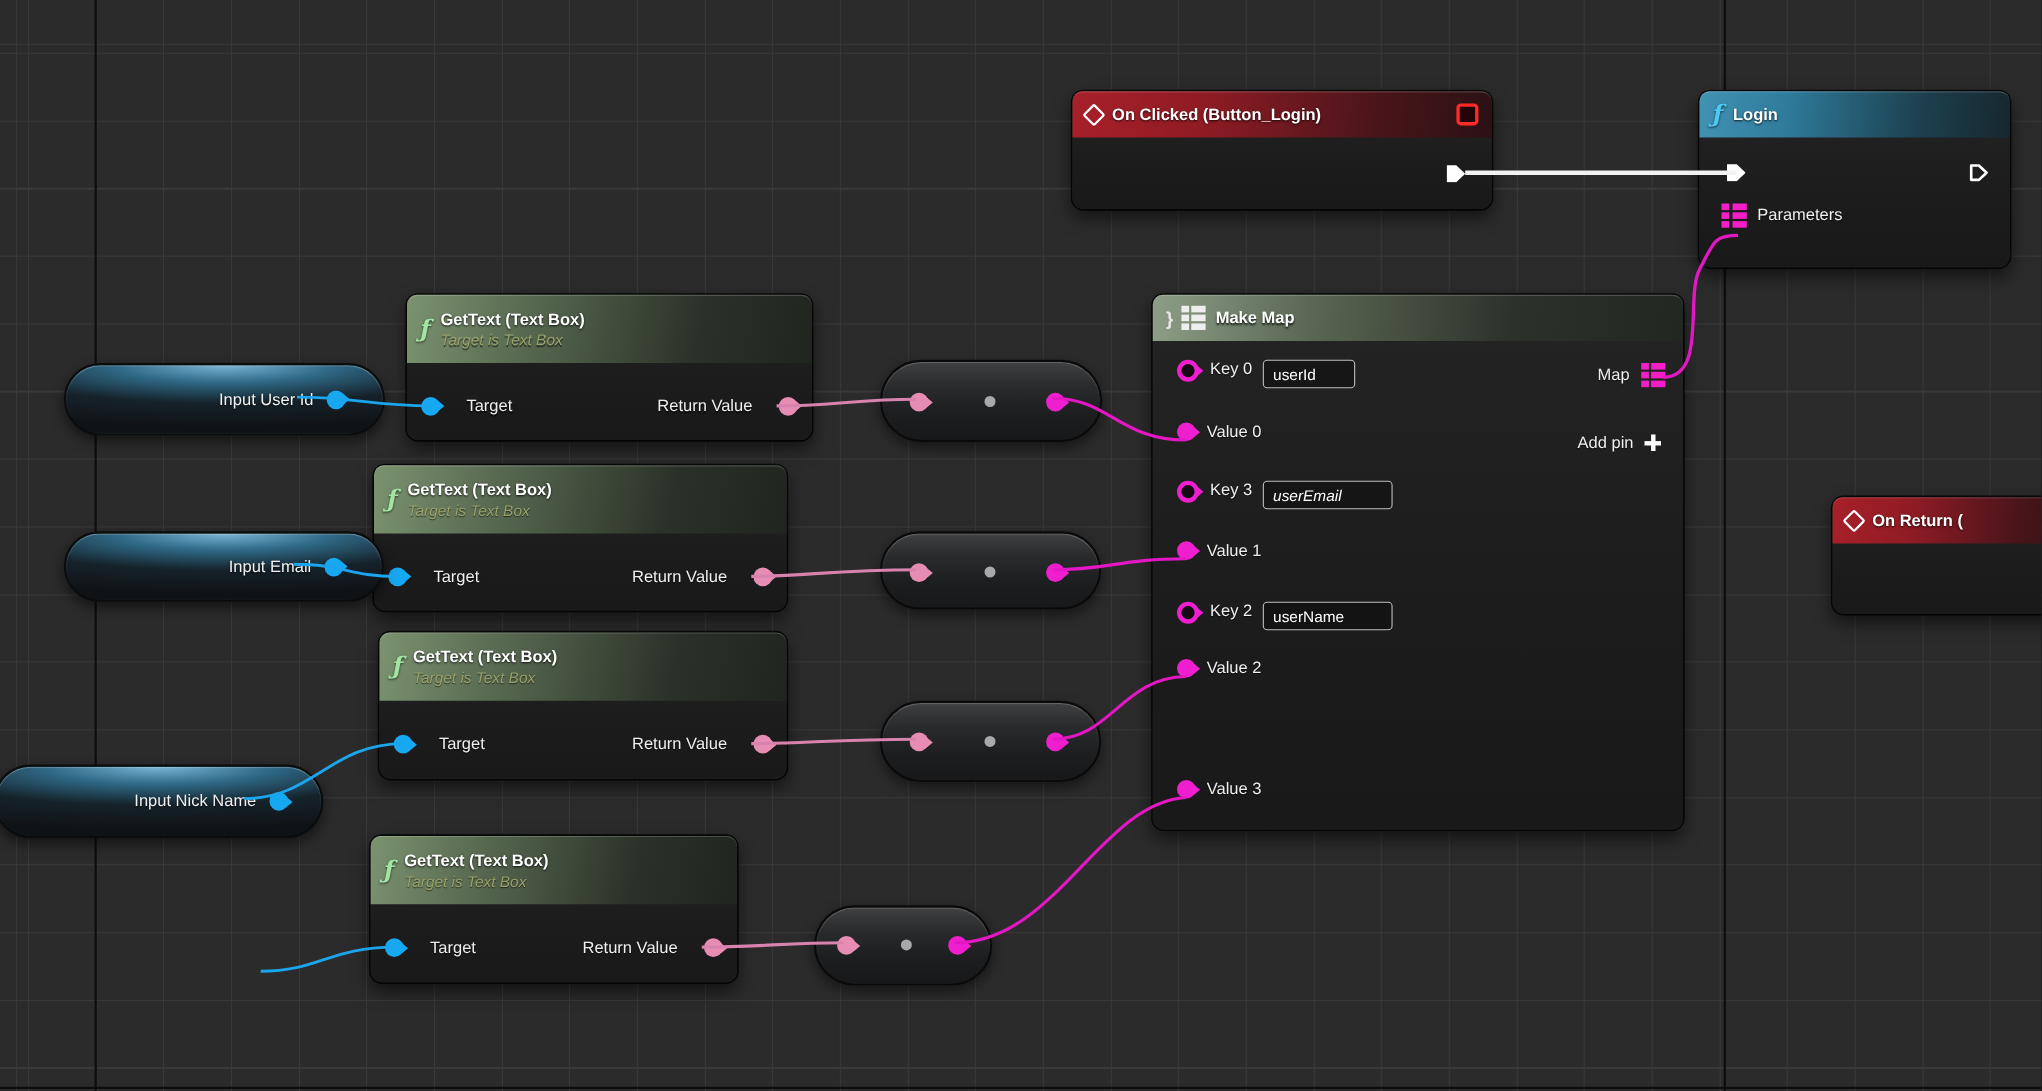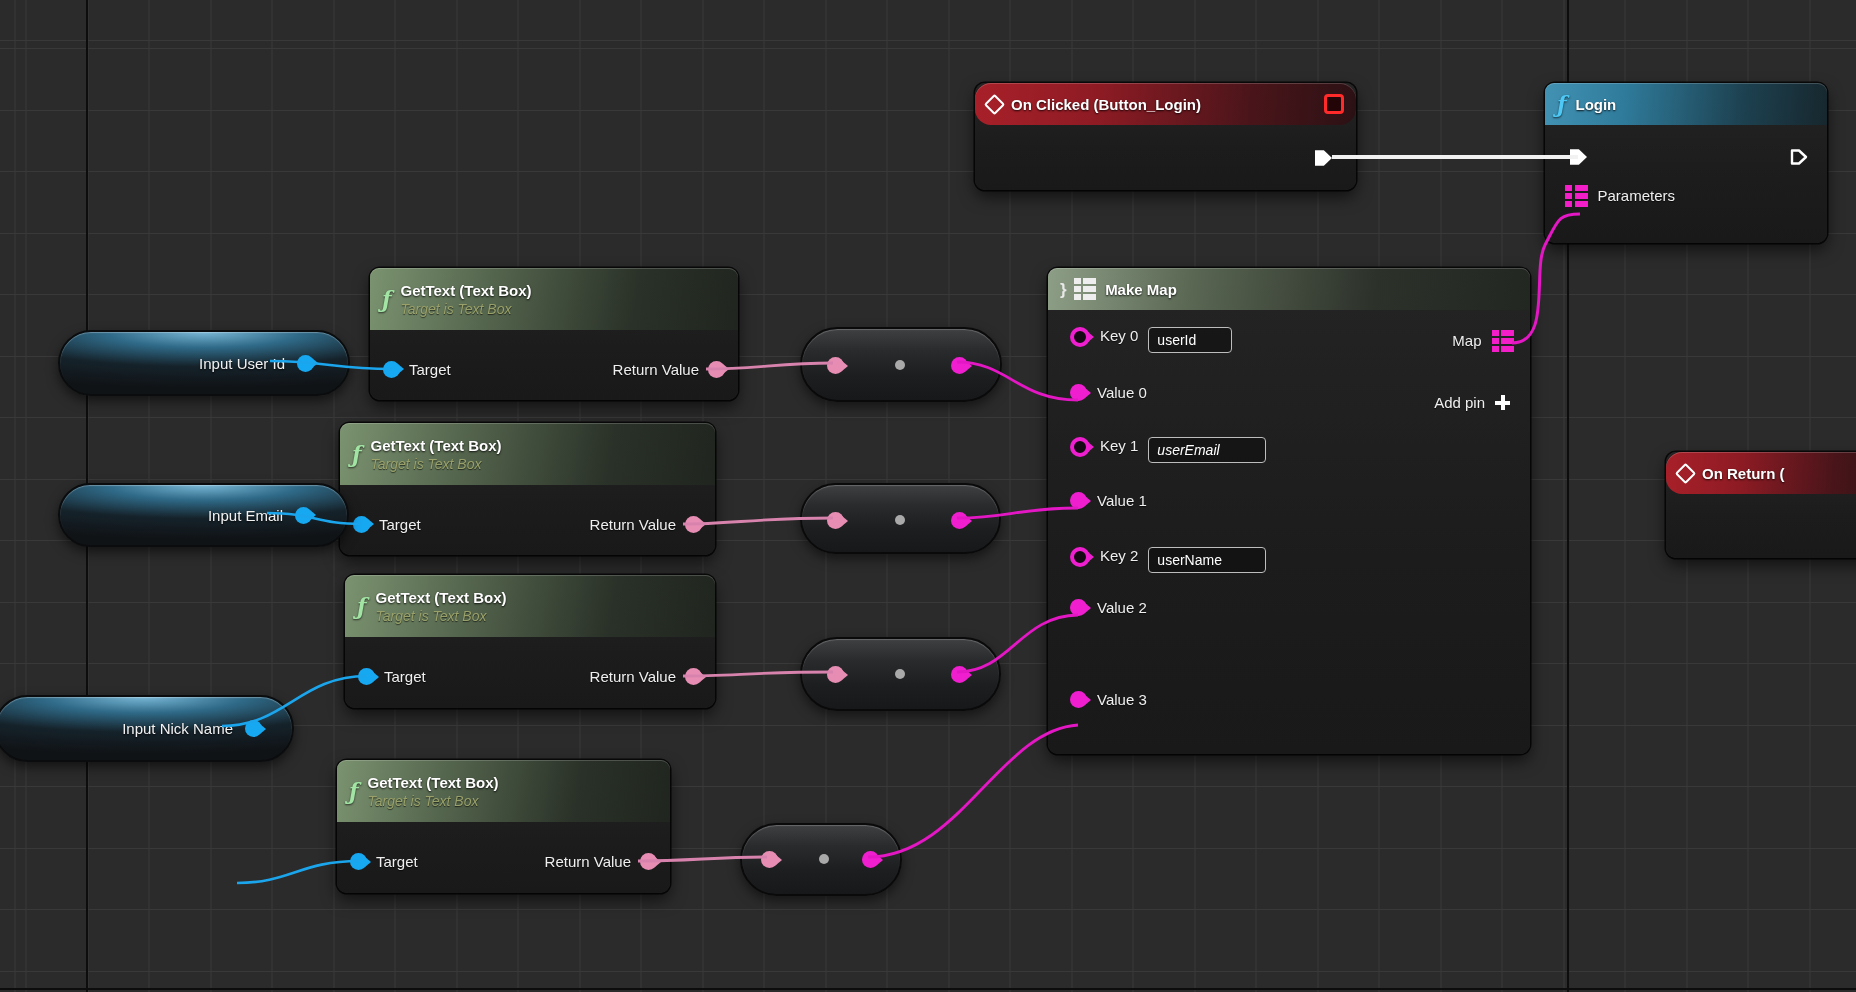--- a/index.html
+++ b/index.html
@@ -12,21 +12,21 @@
   .origin-v{position:absolute;top:0;bottom:0;width:2px;background:#0d0d0d;z-index:1;}
   .origin-h{position:absolute;left:0;right:0;height:2px;background:#0d0d0d;z-index:1;}
   svg.wires{position:absolute;left:0;top:0;z-index:4;pointer-events:none;}
   svg.wires path{pointer-events:stroke;}
 
   .node{position:absolute;z-index:3;border-radius:10px;
     background:linear-gradient(180deg,#242424 0%,#1c1c1c 60%,#191919 100%);
     box-shadow:0 7px 16px rgba(0,0,0,.6),0 0 0 1.5px rgba(5,5,5,.9);}
   .node-header{height:42px;border-radius:9px 9px 0 0;display:flex;align-items:center;
     padding:0 12px;gap:9px;box-shadow:inset 0 1px 0 rgba(255,255,255,.18);}
-  .hdr-red{background:linear-gradient(95deg,#a82029 0%,#8e1b24 32%,#4a151a 72%,#2b1114 100%);border-radius:16px;}
+  .hdr-red{background:linear-gradient(95deg,#a82029 0%,#8e1b24 32%,#4a151a 72%,#2b1114 100%);}
   .hdr-blue{background:linear-gradient(95deg,#4292b4 0%,#2f7b9b 28%,#1d4150 70%,#17272e 100%);}
   .hdr-green{background:linear-gradient(100deg,#7b9370 0%,#55664e 32%,#2a3128 72%,#20261f 100%);}
   .hdr-sage{background:linear-gradient(95deg,#8d9e86 0%,#5a6753 30%,#2c312a 68%,#222722 100%);}
   .hdr-tall{height:62px;flex-direction:row;align-items:center;}
   .hdr-text-col{display:flex;flex-direction:column;justify-content:center;gap:2px;}
   .node-title{font-weight:bold;font-size:15px;color:#fff;text-shadow:0 1px 2px rgba(0,0,0,.85);white-space:nowrap;}
   .node-subtitle{font-size:14px;font-style:italic;color:#99a069;text-shadow:0 1px 1px rgba(0,0,0,.6);white-space:nowrap;}
   .fn-icon{font-family:"DejaVu Serif",serif;font-style:italic;font-weight:bold;font-size:22px;line-height:1;text-shadow:0 1px 2px rgba(0,0,0,.7);}
   .fn-cyan{color:#4ec9f5;} .fn-grn{color:#a2e4a4;}
   .diamond-icon{width:11px;height:11px;border:2.6px solid #fff;border-radius:2px;transform:rotate(45deg);flex:0 0 auto;}
@@ -49,21 +49,21 @@
   .map-icon{display:grid;grid-template-columns:7px 13px;grid-template-rows:repeat(3,5.5px);gap:2.5px;flex:0 0 auto;}
   .map-icon i{background:#f41ec8;display:block;}
   .map-icon.white i{background:#eee;}
   .plus-icon{position:relative;width:15px;height:15px;flex:0 0 auto;}
   .plus-icon::before{content:"";position:absolute;left:0;right:0;top:5.5px;height:4px;background:#fff;}
   .plus-icon::after{content:"";position:absolute;top:0;bottom:0;left:5.5px;width:4px;background:#fff;}
   .brace{font-weight:bold;color:#e8e8e8;font-size:17px;line-height:1;margin-right:2px;}
 
   .gt-body{position:absolute;left:0;right:0;top:62px;bottom:0;display:flex;align-items:center;
     justify-content:space-between;padding:8px 13px 0 13px;}
-  .pin-inline{display:flex;align-items:center;gap:9px;}
+  .pin-inline{display:flex;align-items:center;gap:24px;}
 
   .mm-row{position:absolute;left:0;height:32px;display:flex;align-items:flex-start;gap:10px;padding-left:22px;}
   .mm-right{position:absolute;display:flex;align-items:center;gap:10px;}
   .key-field{height:24px;background:rgba(8,8,8,.45);border:1.5px solid #bdbdbd;border-radius:4px;
     color:#fff;font-size:14px;padding:0 8px;font-family:"Liberation Sans",sans-serif;outline:none;}
 
   .var-pill{position:absolute;z-index:3;border-radius:999px;display:flex;align-items:center;
     justify-content:flex-end;gap:12px;border:2px solid #0a0c0d;
     background:radial-gradient(120% 90% at 50% 0%,#79b7d6 0%,#2f6a88 28%,#15222a 62%,#101316 100%);
     box-shadow:0 5px 12px rgba(0,0,0,.55),inset 0 1px 1px rgba(255,255,255,.3);}
@@ -130,37 +130,37 @@
       <span class="pin-hollow"></span>
       <span class="pin-label">Key 0</span>
       <input class="key-field" style="width: 66px;" value="userId">
     </div>
     <div class="mm-row" style="top:116px">
       <span class="pin-dot c-str"></span>
       <span class="pin-label">Value 0</span>
     </div>
     <div class="mm-row" style="top:169px">
       <span class="pin-hollow"></span>
-      <span class="pin-label">Key 1</span>
+      <span class="pin-label">Key 3</span>
       <input class="key-field" style="width: 100px; font-style: italic;" value="userEmail">
     </div>
     <div class="mm-row" style="top:224px">
       <span class="pin-dot c-str"></span>
       <span class="pin-label">Value 1</span>
     </div>
     <div class="mm-row" style="top:279px">
       <span class="pin-hollow"></span>
       <span class="pin-label">Key 2</span>
       <input class="key-field" style="width: 100px;" value="userName">
     </div>
     <div class="mm-row" style="top:331px">
       <span class="pin-dot c-str"></span>
       <span class="pin-label">Value 2</span>
     </div>
-    <div class="mm-row" style="top:423px">
+    <div class="mm-row" style="top:441px">
       <span class="pin-dot c-str"></span>
       <span class="pin-label">Value 3</span>
     </div>
 
     <div class="mm-right" style="top:62px;right:16px">
       <span class="pin-label">Map</span>
       <span class="map-icon">
           <i></i>
           <i></i>
           <i></i>

